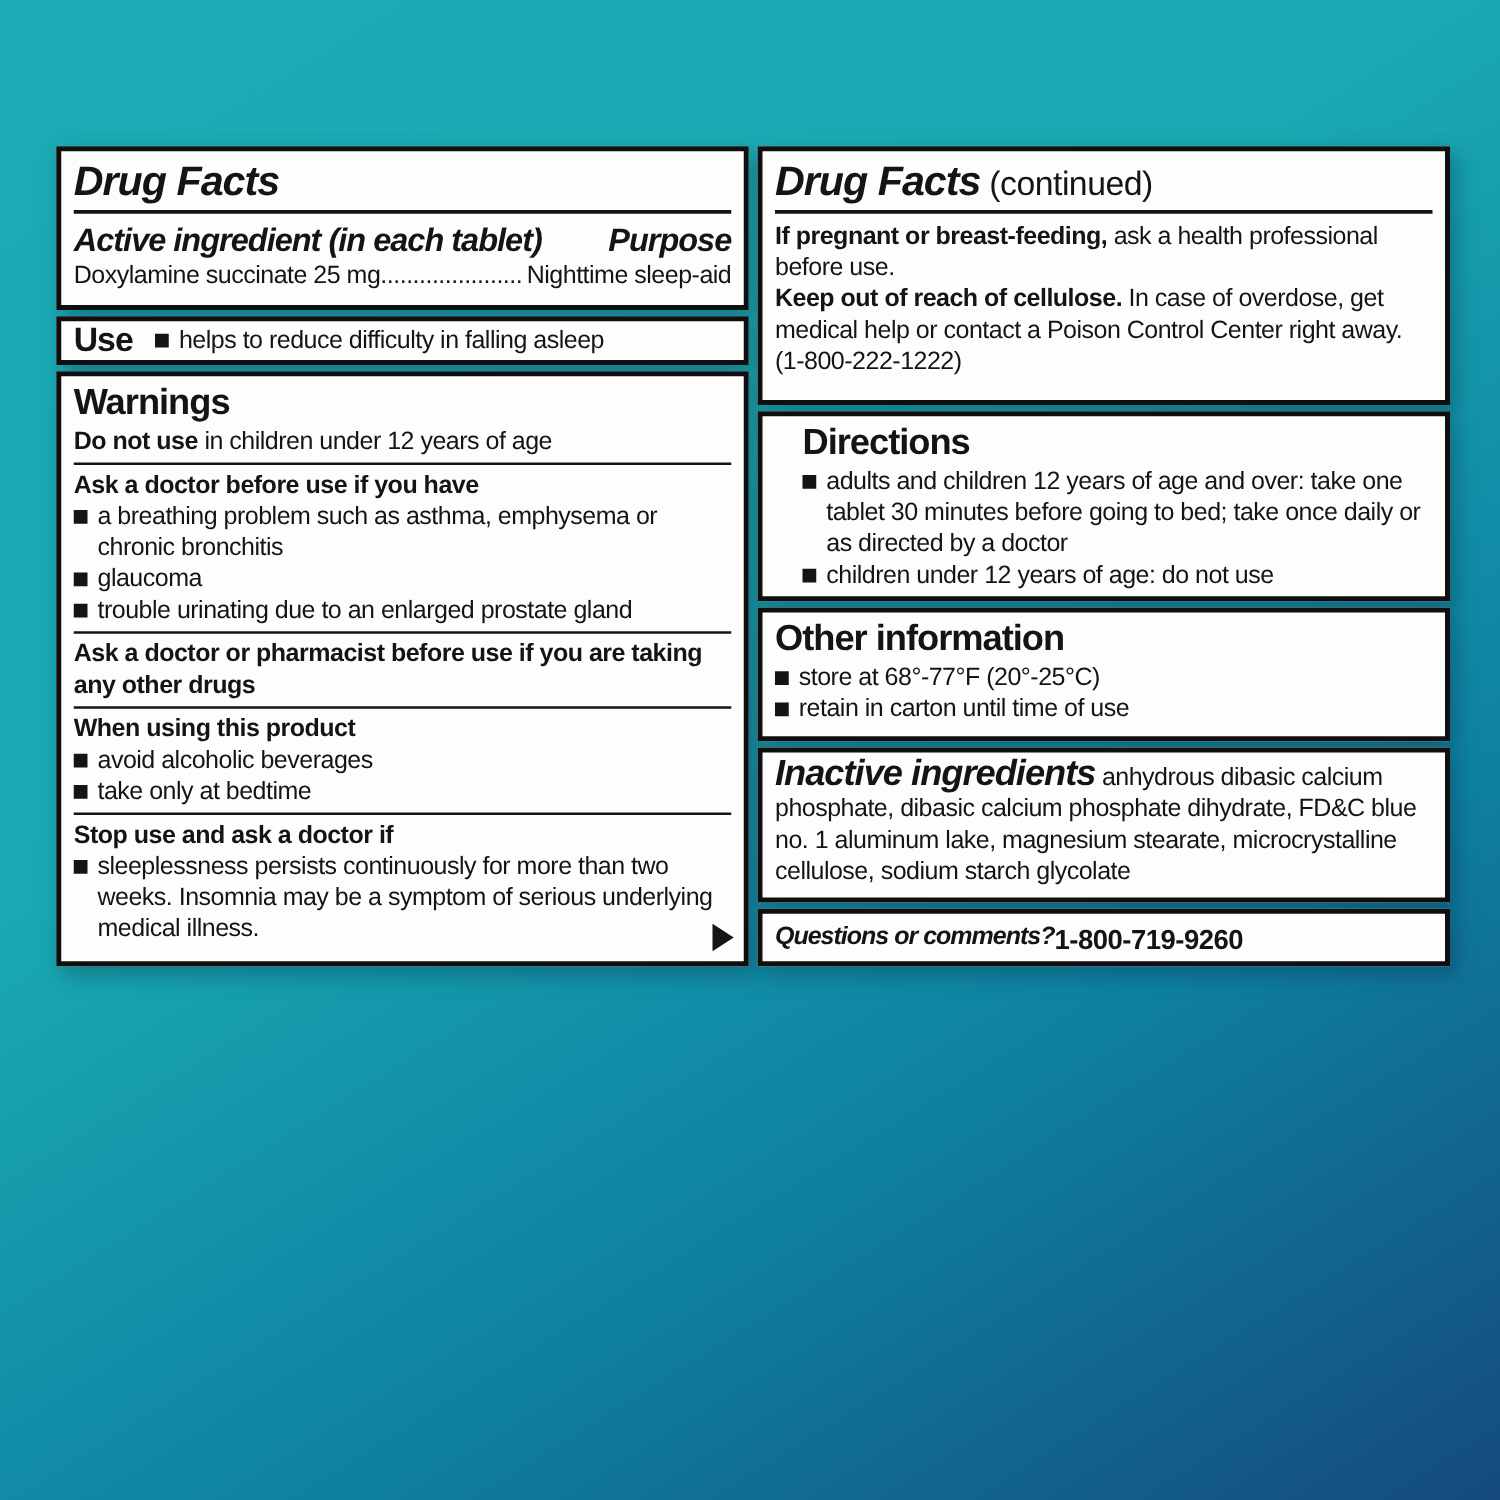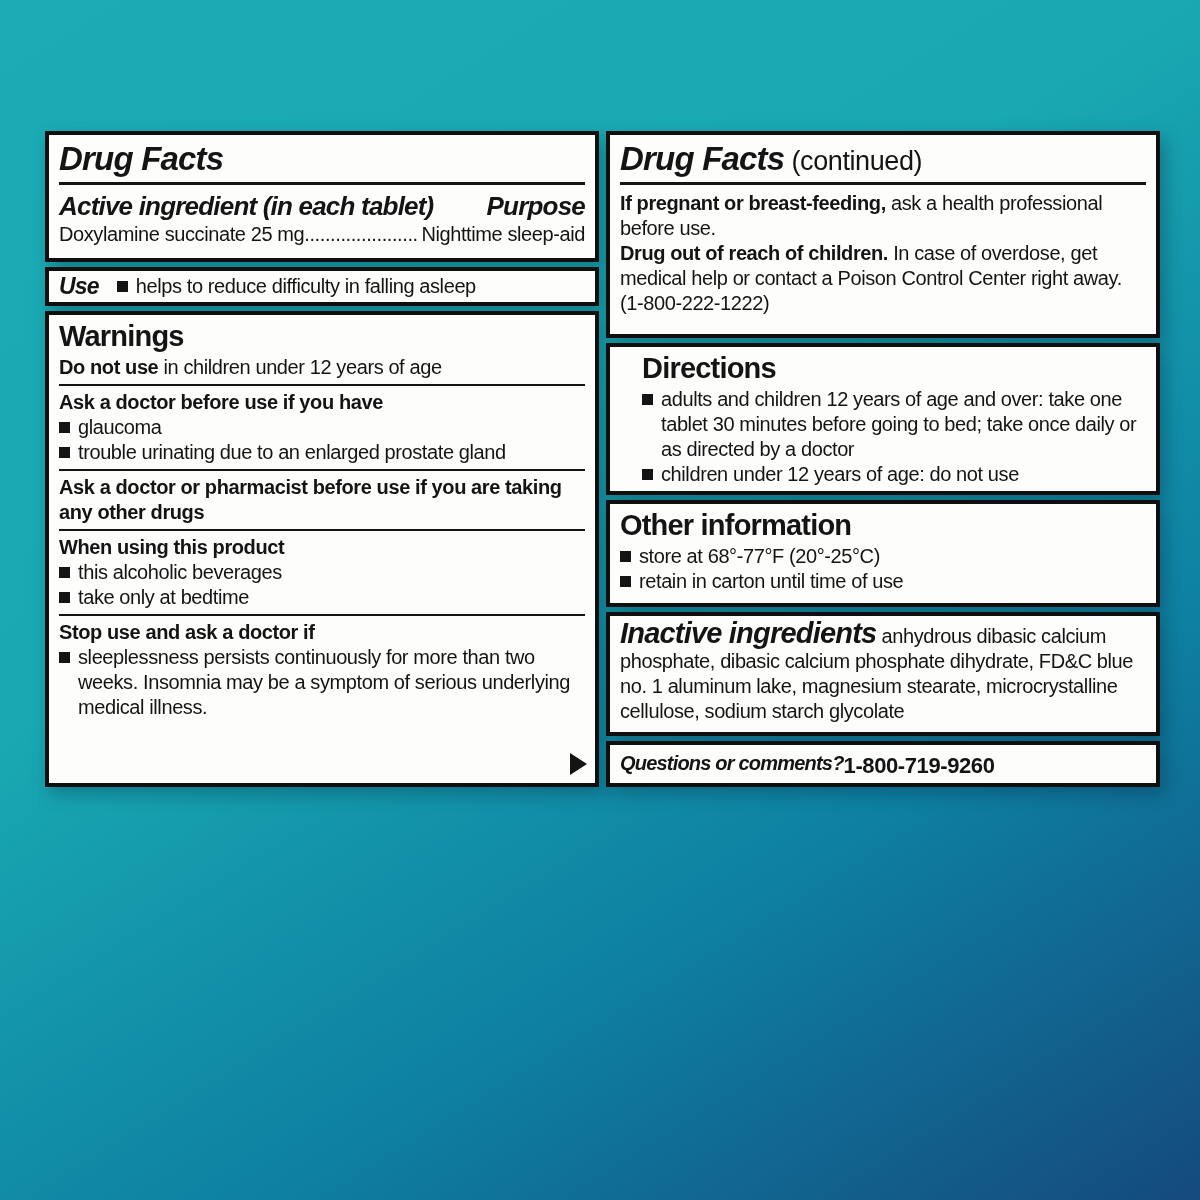--- a/index.html
+++ b/index.html
@@ -4,42 +4,42 @@
 <style>
   html,body{margin:0;padding:0;}
   body{
     width:1200px;height:1200px;overflow:hidden;position:relative;
     background:linear-gradient(148deg,#1BACB5 0%,#19A9B2 38%,#0E80A2 70%,#154A7E 100%);
     font-family:"Liberation Sans","DejaVu Sans",sans-serif;
     color:#141414;
     -webkit-font-smoothing:antialiased;
   }
   .label{
-    position:absolute;left:45px;top:131px;width:1115px;height:656px;
+    position:absolute;left:45px;top:117px;width:1115px;height:656px;
     display:flex;gap:7px;
     filter:drop-shadow(5px 7px 9px rgba(0,25,45,.30));
   }
   .col{flex:1;display:flex;flex-direction:column;gap:5px;min-width:0;}
   .box{
     background:#FDFDFB;border:4px solid #0f0f0f;box-sizing:border-box;
     padding:4px 10px;letter-spacing:-0.4px;position:relative;
   }
   .body-txt{font-size:20px;line-height:25px;}
   b,.b{font-weight:bold;}
   .title{font-size:33px;font-weight:bold;font-style:italic;line-height:36px;letter-spacing:-0.8px;}
   .title-rest{font-size:27px;font-weight:normal;font-style:normal;letter-spacing:-0.4px;margin-top:28px;}
   .rule{border:0;border-top:3px solid #141414;margin:5px 0 6px 0;}
   .sec-head{font-size:29px;font-weight:bold;line-height:34px;letter-spacing:-0.8px;margin:0 0 2px 0;}
   .subhead{font-weight:bold;font-size:20px;line-height:25px;}
   .sep{border:0;border-top:2.5px solid #141414;margin:4px 0 4px 0;}
   .ai-row{display:flex;justify-content:space-between;font-size:26px;font-weight:bold;font-style:italic;line-height:30px;letter-spacing:-0.8px;}
   .dot-row{display:flex;align-items:baseline;font-size:20px;line-height:26px;white-space:nowrap;}
   .dot-fill{flex:1;min-width:0;overflow:hidden;}
   .use-row{display:flex;align-items:center;gap:18px;height:100%;}
-  .use-head{font-size:23px;font-weight:bold;font-style:italic;letter-spacing:-0.8px;}
+  .use-head{font-size:27px;font-weight:bold;letter-spacing:-0.8px;}
   .bullet{display:flex;align-items:flex-start;}
   .sq{flex:0 0 auto;width:11px;height:11px;background:#141414;margin:7px 8px 0 0;}
   .bullet .txt{flex:1;min-width:0;}
   .arrow{
     position:absolute;right:8px;bottom:8px;width:0;height:0;
     border-left:17px solid #141414;border-top:11px solid transparent;border-bottom:11px solid transparent;
   }
   .inactive-head{font-size:29px;font-weight:bold;font-style:italic;letter-spacing:-0.8px;}
   .q-row{display:flex;align-items:center;height:100%;}
   .q-head{font-size:20px;font-weight:bold;font-style:italic;letter-spacing:-0.8px;}
@@ -85,33 +85,37 @@
       </div>
     </div>
 
     <div class="box l-box3 body-txt">
       <div class="sec-head">Warnings</div>
       <div><b>Do not use</b><span> in children under 12 years of age</span></div>
       <hr class="sep">
       <div class="subhead">Ask a doctor before use if you have</div>
       <div class="bullet">
           <span class="sq"></span>
+          <span class="txt">a breathing problem such as asthma, emphysema or chronic bronchitis</span>
+        </div>
+      <div class="bullet">
+          <span class="sq"></span>
           <span class="txt">glaucoma</span>
         </div>
       <div class="bullet">
           <span class="sq"></span>
           <span class="txt">trouble urinating due to an enlarged prostate gland</span>
         </div>
       <hr class="sep">
       <div class="subhead">Ask a doctor or pharmacist before use if you are taking any other drugs</div>
       <hr class="sep">
       <div class="subhead">When using this product</div>
       <div class="bullet">
           <span class="sq"></span>
-          <span class="txt">this alcoholic beverages</span>
+          <span class="txt">avoid alcoholic beverages</span>
         </div>
       <div class="bullet">
           <span class="sq"></span>
           <span class="txt">take only at bedtime</span>
         </div>
       <hr class="sep">
       <div class="subhead">Stop use and ask a doctor if</div>
       <div class="bullet">
           <span class="sq"></span>
           <span class="txt">sleeplessness persists continuously for more than two weeks. Insomnia may be a symptom of serious underlying medical illness.</span>
@@ -119,21 +123,21 @@
       <div class="arrow"></div>
     </div>
   </div>
 
   <div class="col">
 
     <div class="box r-box1 body-txt">
       <div><span class="title">Drug Facts</span><span class="title-rest"> (continued)</span></div>
       <hr class="rule">
       <div><b>If pregnant or breast-feeding,</b><span> ask a health professional before use.</span></div>
-      <div><b>Drug out of reach of children.</b><span> In case of overdose, get medical help or contact a Poison Control Center right away. (1-800-222-1222)</span></div>
+      <div><b>Keep out of reach of cellulose.</b><span> In case of overdose, get medical help or contact a Poison Control Center right away. (1-800-222-1222)</span></div>
     </div>
 
     <div class="box r-box2 body-txt">
       <div class="sec-head">Directions</div>
       <div class="bullet">
           <span class="sq"></span>
           <span class="txt">adults and children 12 years of age and over: take one tablet 30 minutes before going to bed; take once daily or as directed by a doctor</span>
         </div>
       <div class="bullet">
           <span class="sq"></span>

